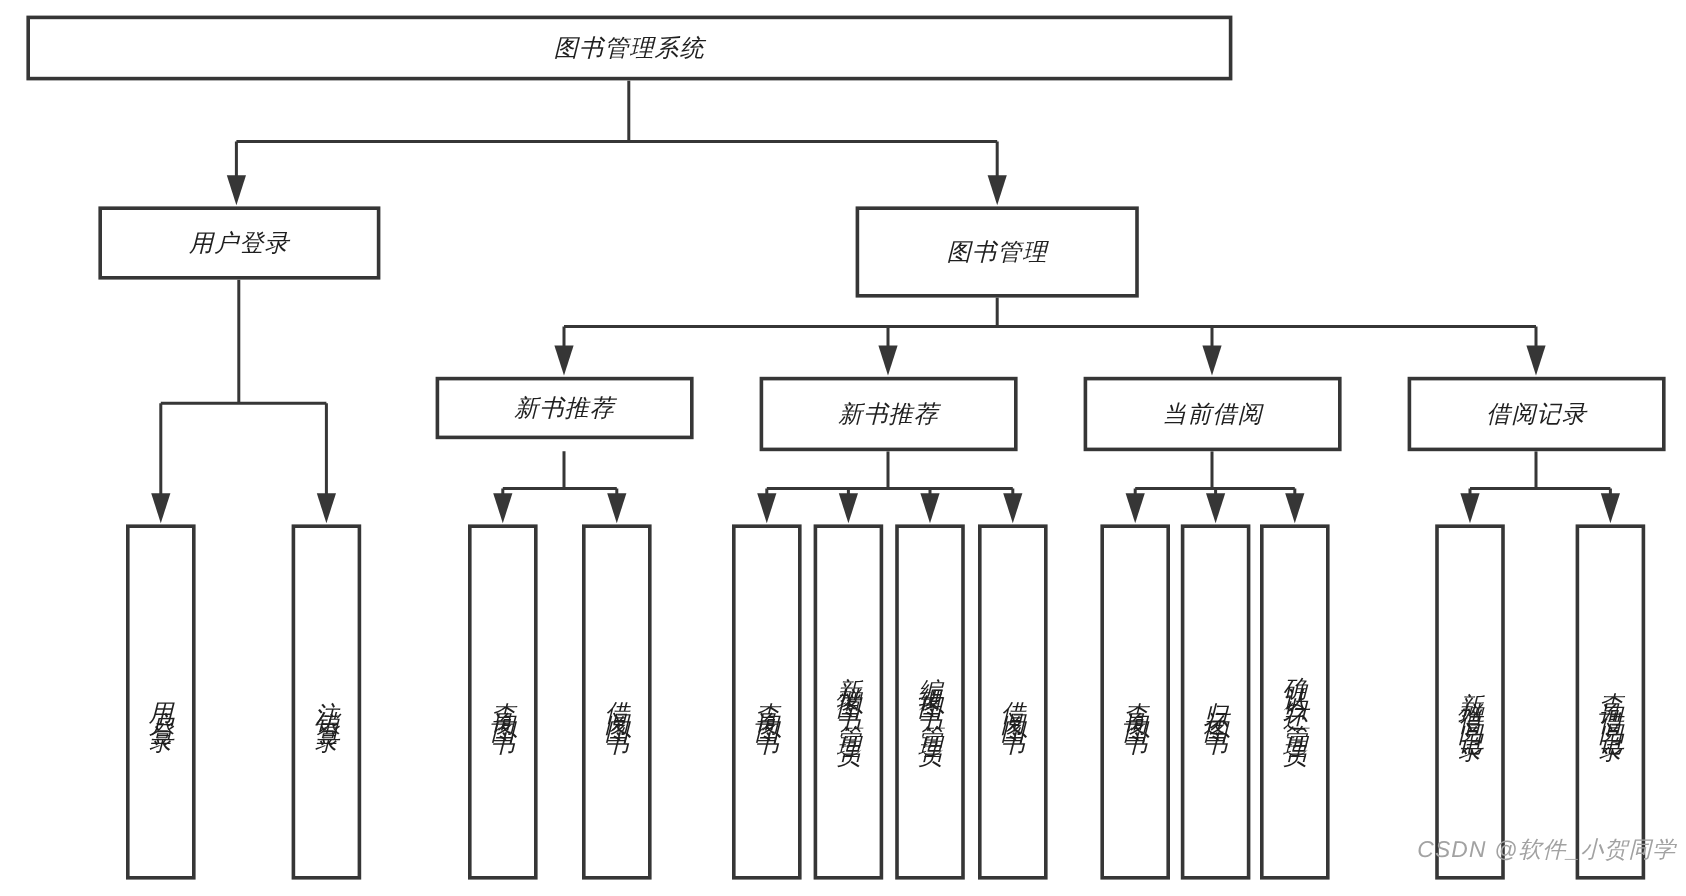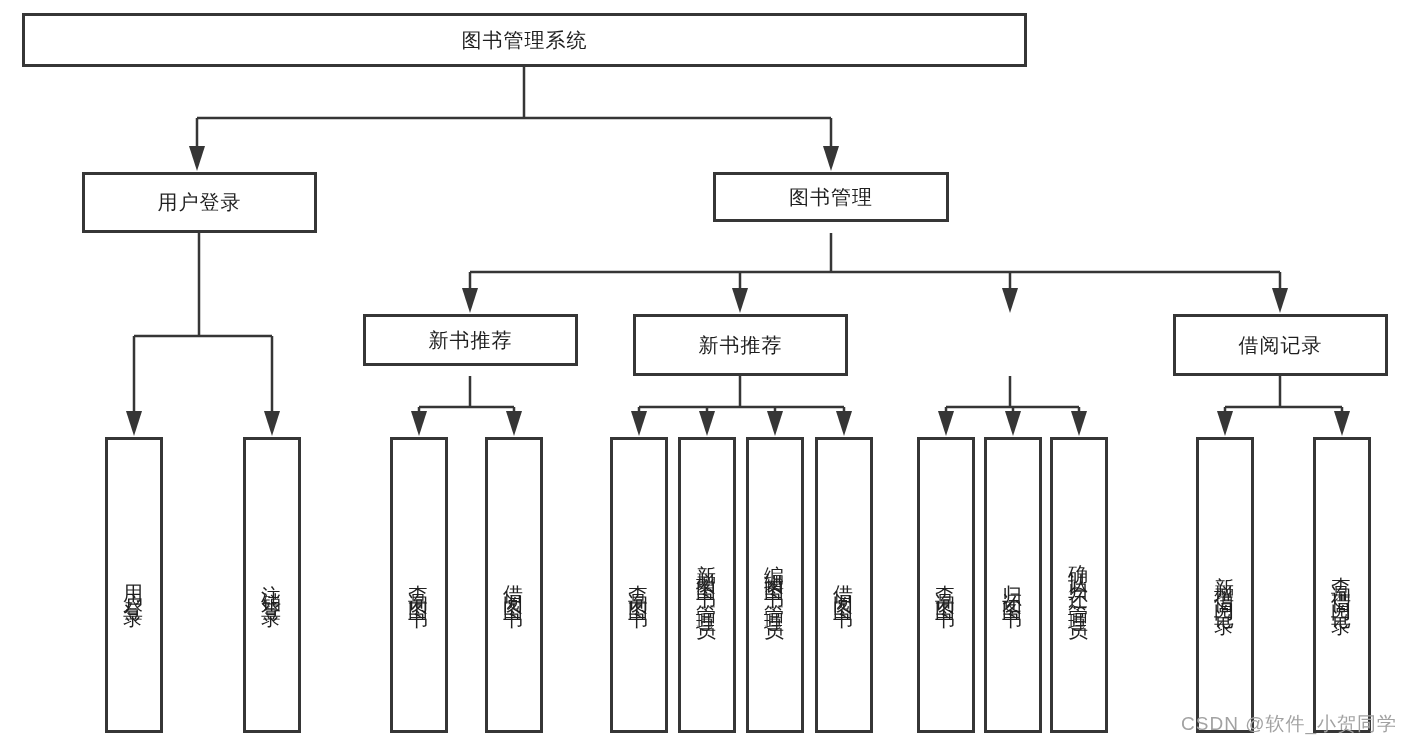--- a/index.html
+++ b/index.html
@@ -3,20 +3,21 @@
 <meta charset="utf-8">
 <style>
   html, body { margin: 0; padding: 0; background: #ffffff; }
   .canvas {
     position: relative;
     width: 1405px;
     height: 747px;
     background: #ffffff;
     font-family: "Liberation Sans", "DejaVu Sans", sans-serif;
     overflow: hidden;
+    font-style: italic;
   }
   svg.wires { position: absolute; left: 0; top: 0; }
   .node {
     position: absolute;
     box-sizing: border-box;
     background: #ffffff;
     border: 3px solid #363636;
     display: flex;
     align-items: center;
     justify-content: center;
@@ -29,21 +30,21 @@
   }
   .node.v .lbl {
     writing-mode: vertical-rl;
     text-orientation: mixed;
     letter-spacing: 8px;
     font-size: 20px;
   }
   .watermark {
     position: absolute;
     right: 8px;
-    bottom: 10px;
+    bottom: 26px;
     font-size: 19px;
     color: #a2a2a2;
     letter-spacing: 1px;
     white-space: nowrap;
   }
 </style>
 </head>
 <body>
 
 <div class="canvas">
@@ -81,29 +82,32 @@
     </g>
   </svg>
 
   <div class="node" style="left:22px;top:13px;width:1005px;height:54px">
     <span class="lbl">图书管理系统</span>
   </div>
 
   <div class="node" style="left:82px;top:172px;width:235px;height:61px">
     <span class="lbl">用户登录</span>
   </div>
-  <div class="node" style="left:713px;top:172px;width:236px;height:50px">
+  <div class="node" style="left:713px;top:172px;width:236px;height:76px">
     <span class="lbl">图书管理</span>
   </div>
 
   <div class="node" style="left:363px;top:314px;width:215px;height:52px">
     <span class="lbl">新书推荐</span>
   </div>
   <div class="node" style="left:633px;top:314px;width:215px;height:62px">
     <span class="lbl">新书推荐</span>
+  </div>
+  <div class="node" style="left:903px;top:314px;width:215px;height:62px">
+    <span class="lbl">当前借阅</span>
   </div>
   <div class="node" style="left:1173px;top:314px;width:215px;height:62px">
     <span class="lbl">借阅记录</span>
   </div>
 
   <div class="node v" style="left:105px;top:437px;width:58px;height:296px">
     <span class="lbl">用户登录</span>
   </div>
   <div class="node v" style="left:243px;top:437px;width:58px;height:296px">
     <span class="lbl">注销登录</span>

